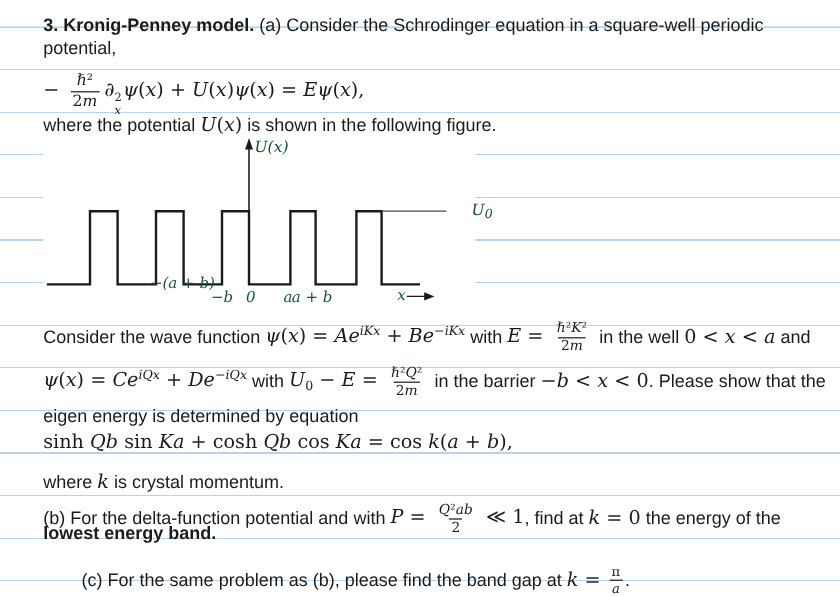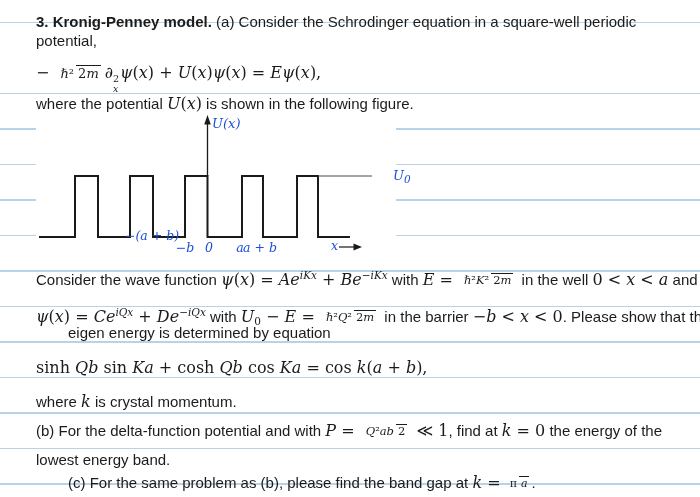--- a/index.html
+++ b/index.html
@@ -19,21 +19,21 @@
     position:absolute; left:36px; z-index:2; white-space:nowrap;
     line-height:19px;
   }
   .row.tall { line-height:26px; }
   b.t { font-weight:bold; }
   i, .q i { font-family:"DejaVu Serif","Liberation Serif",serif; font-style:italic; }
   .q { font-family:"DejaVu Serif","Liberation Serif",serif; font-size:16px; }
   sup { font-size:10.5px; line-height:0; vertical-align:6px; }
   sub { font-size:10.5px; line-height:0; vertical-align:-3px; }
   .f {
-    display:inline-flex; flex-direction:row; align-items:center;
+    display:inline-flex; flex-direction:column; align-items:center;
     font-size:11.5px; line-height:1.2; vertical-align:middle; margin:0 4px;
     font-family:"DejaVu Serif","Liberation Serif",serif;
   }
   .f .n { padding:0 2px; }
   .f .d { border-top:1px solid var(--text); padding:0 2px; }
   .f2 { font-size:13px; }
   .fs { font-size:11px; margin:0 2px; }
   .ss {
     display:inline-flex; flex-direction:column; align-items:flex-start;
     font-size:9.5px; line-height:1.1; vertical-align:-4px; margin:0 1px 0 0;
@@ -41,21 +41,21 @@
   .figure {
     position:absolute; left:36px; top:110px; width:360px; height:148px;
     background:#ffffff; z-index:1;
   }
   .fig-svg { position:absolute; left:0; top:0; }
   .fig-svg path, .fig-svg line { stroke:var(--fig-stroke); fill:none; }
   .fig-svg .leader { stroke:#4a4a4a; }
   .fig-svg polygon { fill:var(--fig-stroke); }
   .flabel {
     position:absolute; font-family:"DejaVu Serif","Liberation Serif",serif;
-    font-style:italic; font-size:12.5px; white-space:nowrap; color:#1d4ed8;
+    font-style:italic; font-size:12.5px; white-space:nowrap; color:#14532d;
   }
   .flabel.ctr { transform:translateX(-50%); }
   .ylab, .u0lab { font-size:13px; }
 </style>
 </head>
 <body>
 
 <div class="rules"></div>
 
 <div class="row" style="top:12px;"><b class="t">3. Kronig-Penney model.</b><span> (a) Consider the Schrodinger equation in a square-well periodic</span></div>
@@ -92,27 +92,27 @@
 </div>
 
 <div class="row tall" style="top:267px;">Consider the wave function <span class="q"><i>ψ</i>(<i>x</i>) = <i>Ae</i><sup><i>iKx</i></sup> + <i>Be</i><sup>−<i>iKx</i></sup></span> with <span class="q"><i>E</i> = <span class="f">
         <span class="n">ℏ²<i>K</i>²</span>
         <span class="d">2<i>m</i></span>
       </span></span> in the well <span class="q">0 &lt; <i>x</i> &lt; <i>a</i></span> and</div>
 <div class="row tall" style="top:304px;"><span class="q"><i>ψ</i>(<i>x</i>) = <i>Ce</i><sup><i>iQx</i></sup> + <i>De</i><sup>−<i>iQx</i></sup></span> with <span class="q"><i>U</i><sub>0</sub> − <i>E</i> = <span class="f">
         <span class="n">ℏ²<i>Q</i>²</span>
         <span class="d">2<i>m</i></span>
       </span></span> in the barrier <span class="q">−<i>b</i> &lt; <i>x</i> &lt; 0</span>. Please show that the</div>
-<div class="row" style="top:323px;margin-left:32px;">eigen energy is determined by equation</div>
+<div class="row" style="top:338px;">eigen energy is determined by equation</div>
 
 <div class="row tall" style="top:355px;"><span class="q"> sinh <i>Qb</i> sin <i>Ka</i> + cosh <i>Qb</i> cos <i>Ka</i> = cos <i>k</i>(<i>a</i> + <i>b</i>),</span></div>
 <div class="row" style="top:392px;">where <span class="q"><i>k</i></span> is crystal momentum.</div>
 
 <div class="row tall" style="top:418px;">(b) For the delta-function potential and with <span class="q"><i>P</i> = <span class="f">
         <span class="n"><i>Q</i>²<i>ab</i></span>
         <span class="d">2</span>
       </span> ≪ 1</span>, find at <span class="q"><i>k</i> = 0</span> the energy of the</div>
-<div class="row" style="top:450px;">lowest energy band.</div>
+<div class="row" style="top:435px;font-weight:bold;">lowest energy band.</div>
 
 <div class="row tall" style="top:470px;margin-left:32px;">(c) For the same problem as (b), please find the band gap at <span class="q"><i>k</i> = <span class="f fs">
         <span class="n">π</span>
         <span class="d"><i>a</i></span>
       </span></span>.</div>
 
 </body></html>

